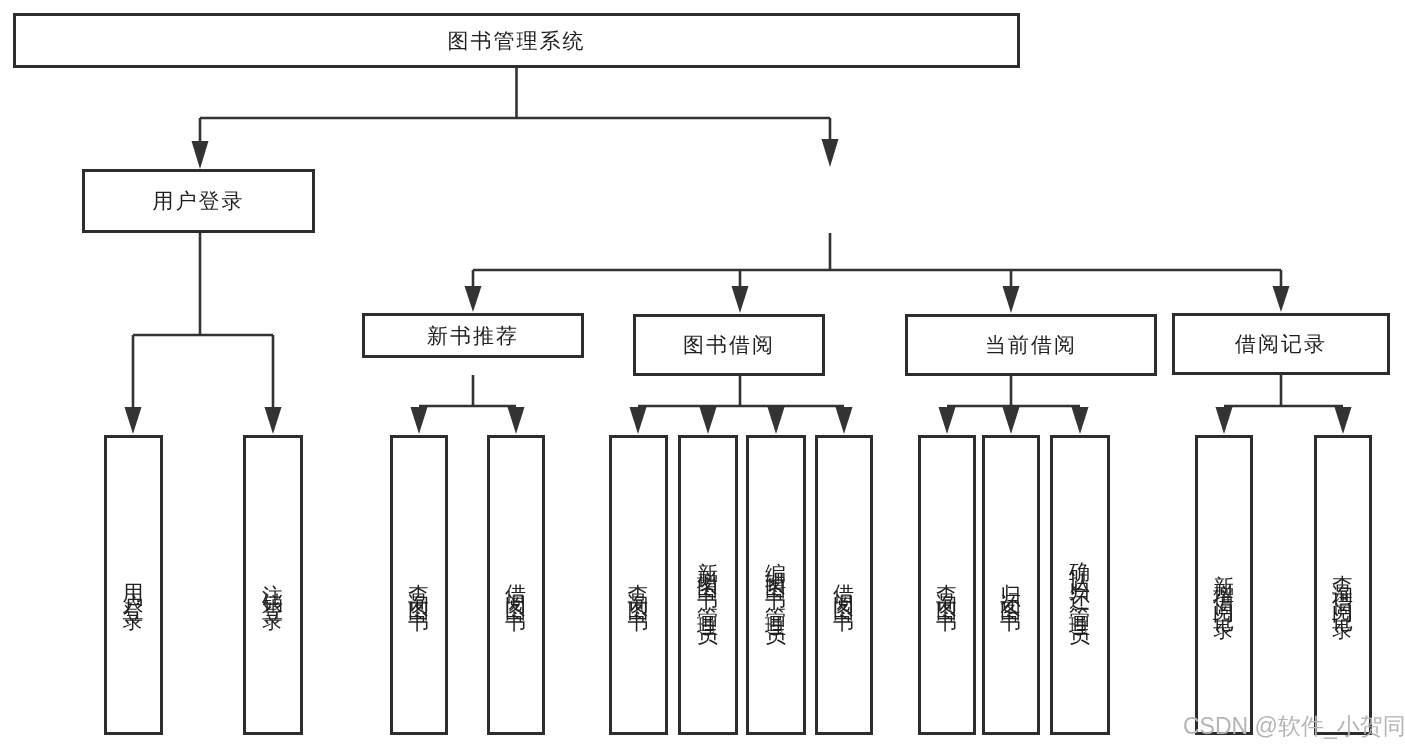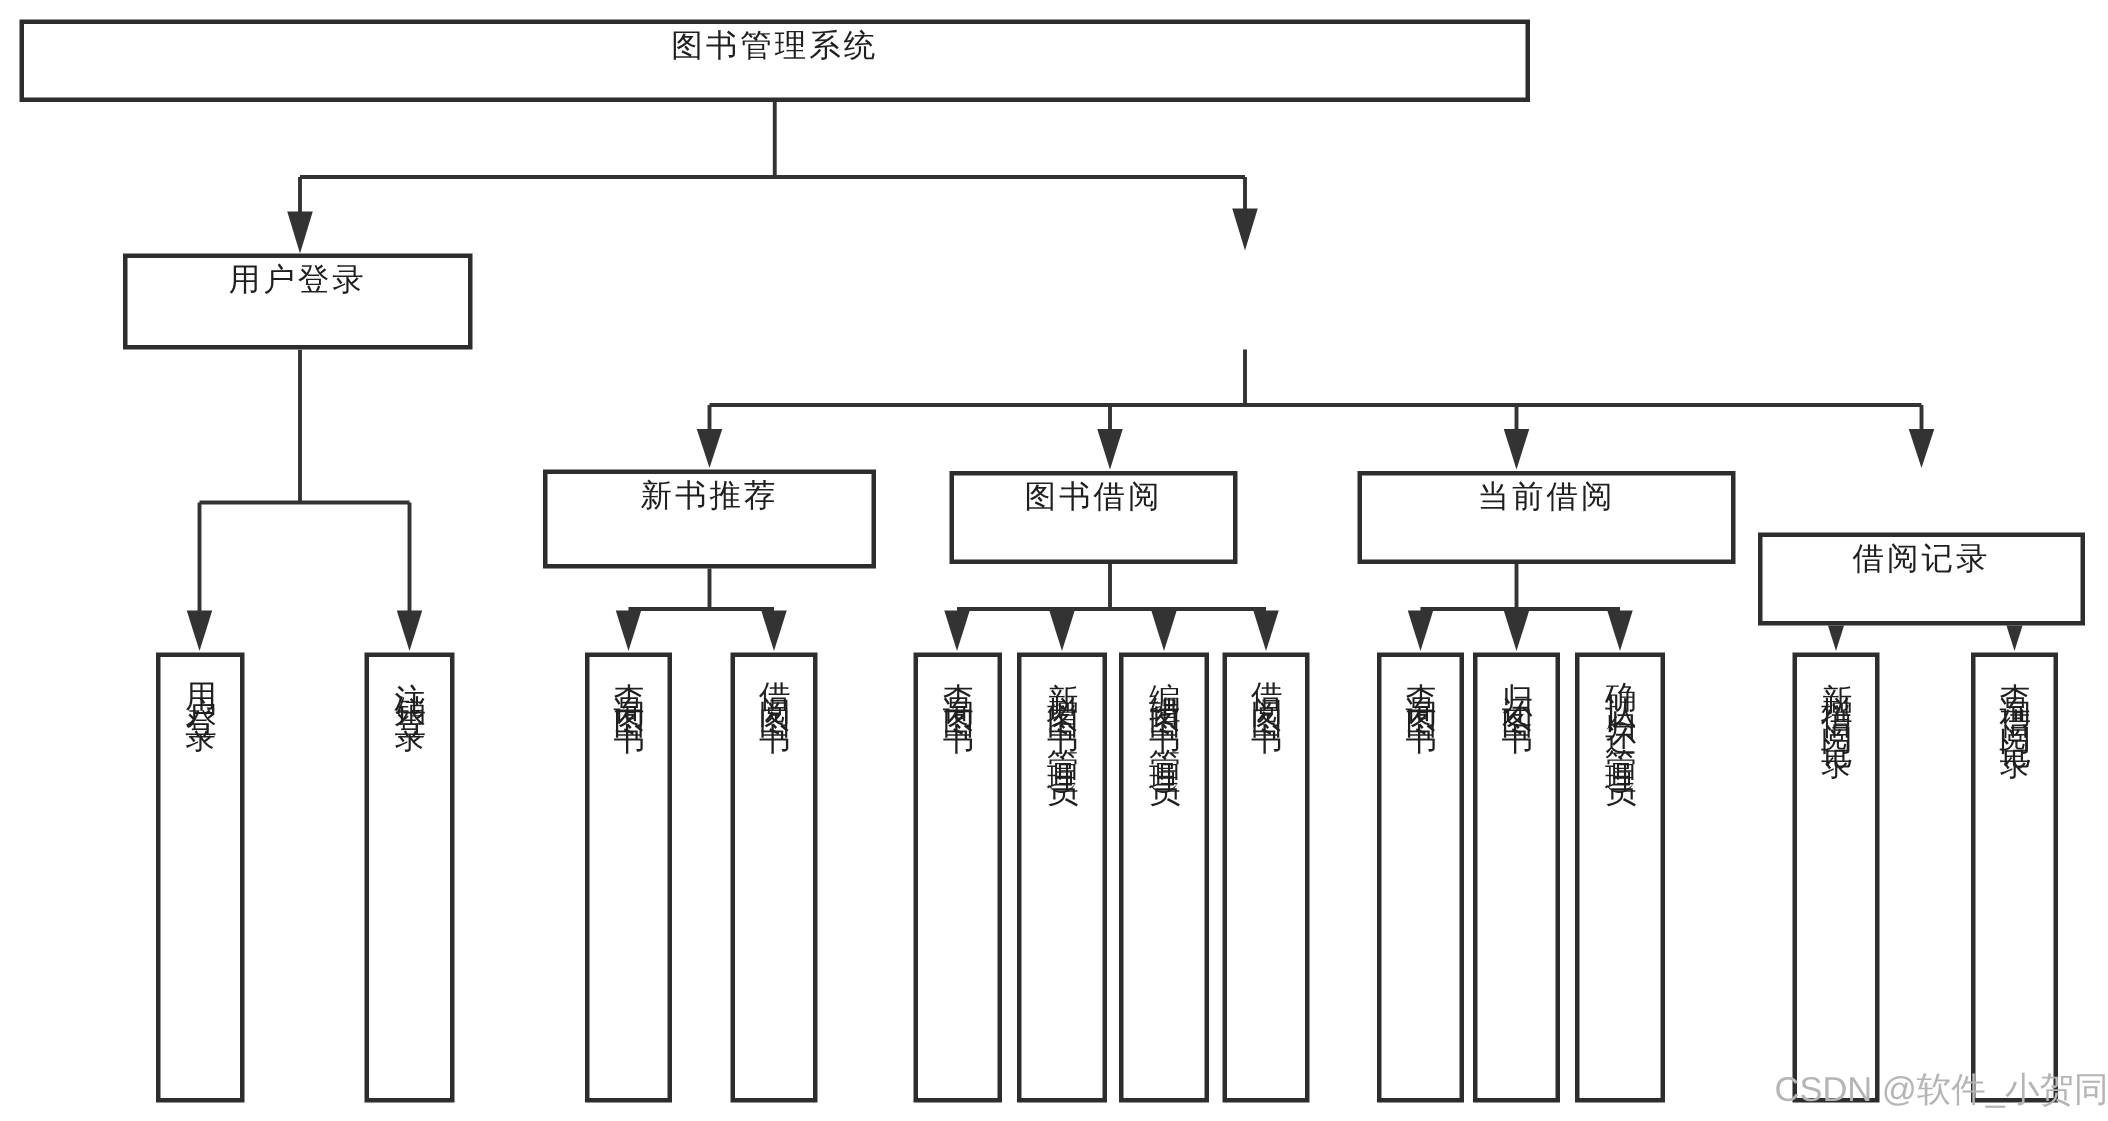--- a/index.html
+++ b/index.html
@@ -18,21 +18,21 @@
     pointer-events: none;
   }
   .connectors path { stroke: #333333; stroke-width: 2.6; fill: none; }
   .connectors polygon { fill: #333333; stroke: none; }
   .node {
     position: absolute;
     box-sizing: border-box;
     background: #ffffff;
     border: 3px solid #2d2d2d;
     display: flex;
-    align-items: flex-start;
+    align-items: center;
     justify-content: center;
     color: #1f1f1f;
   }
   .h-node span {
     font-size: 21px;
     letter-spacing: 2px;
     white-space: nowrap;
   }
   .v-node span {
     writing-mode: vertical-rl;
@@ -123,30 +123,30 @@
   </svg>
 
   <div class="node h-node" style="left:13px; top:13px; width:1007px; height:55px;">
     <span>图书管理系统</span>
   </div>
 
   <div class="node h-node" style="left:82px; top:169px; width:233px; height:64px;">
     <span>用户登录</span>
   </div>
 
-  <div class="node h-node" style="left:362px; top:313px; width:222px; height:66px;">
+  <div class="node h-node" style="left:362px; top:313px; width:222px; height:45px;">
     <span>新书推荐</span>
   </div>
   <div class="node h-node" style="left:633px; top:314px; width:192px; height:62px;">
     <span>图书借阅</span>
   </div>
   <div class="node h-node" style="left:905px; top:314px; width:252px; height:62px;">
     <span>当前借阅</span>
   </div>
-  <div class="node h-node" style="left:1172px; top:313px; width:218px; height:62px;margin-top:42px;">
+  <div class="node h-node" style="left:1172px; top:313px; width:218px; height:62px;">
     <span>借阅记录</span>
   </div>
 
   <div class="node v-node" style="left:104px; top:435px; width:59px; height:300px;">
     <span>用户登录</span>
   </div>
   <div class="node v-node" style="left:243px; top:435px; width:60px; height:300px;">
     <span>注销登录</span>
   </div>
 

